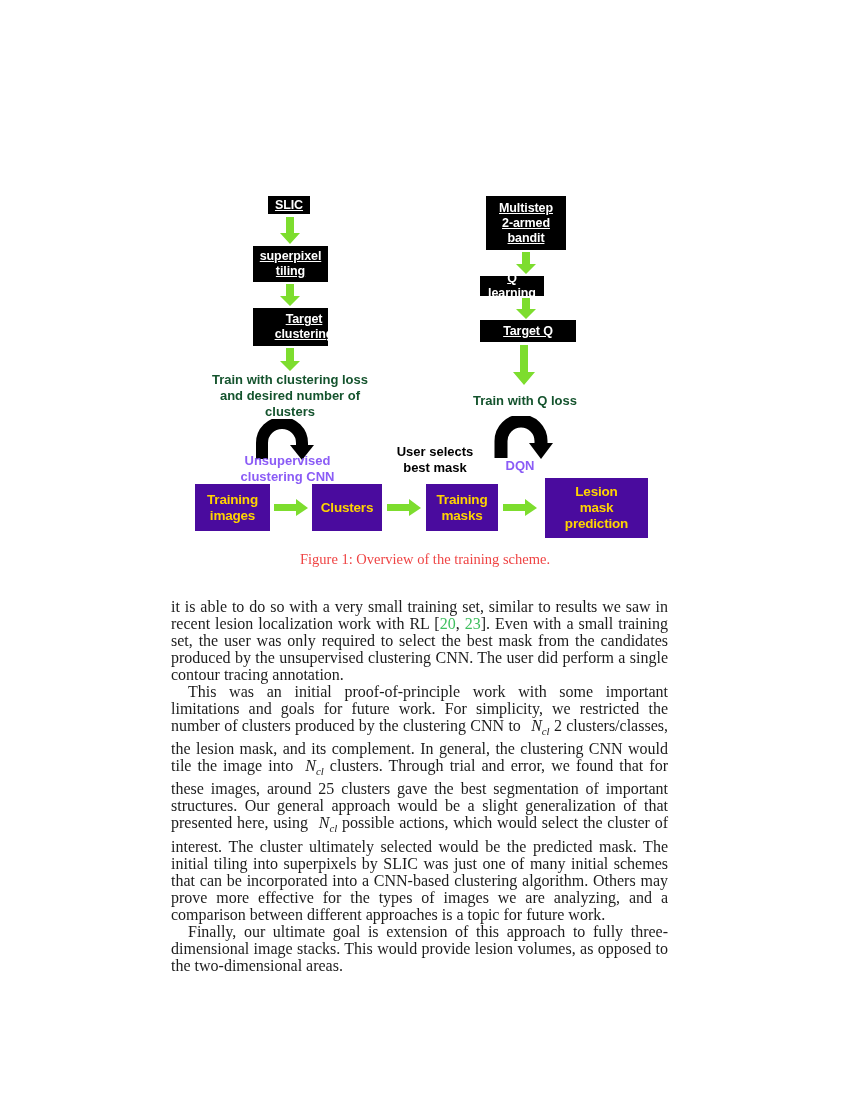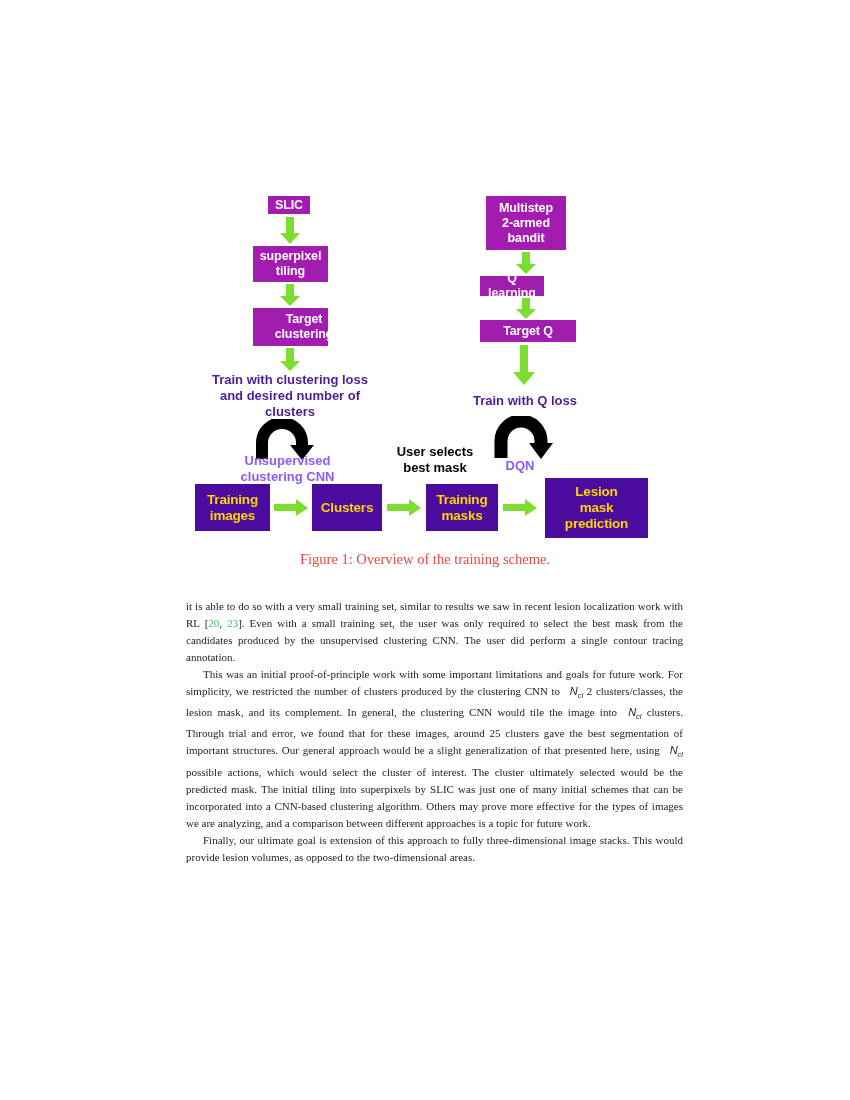--- a/index.html
+++ b/index.html
@@ -20,33 +20,34 @@
   #figure {
     position: absolute;
     left: 195px;
     top: 196px;
     width: 465px;
     height: 345px;
   }
 
   .node {
     position: absolute;
-    background: #a21caf;
+    background: #000000;
     color: #ffffff;
     font-family: "Liberation Sans", sans-serif;
     font-weight: bold;
     font-size: 12.5px;
     line-height: 15px;
     text-align: center;
     display: flex;
     align-items: center;
     justify-content: center;
     letter-spacing: -0.1px;
     padding: 1px 5px;
     box-sizing: border-box;
+    text-decoration: underline;
   }
 
   .pnode {
     position: absolute;
     background: #4a0b9e;
     color: #ffd400;
     font-family: "Liberation Sans", sans-serif;
     font-weight: bold;
     font-size: 13.5px;
     line-height: 16px;
@@ -61,21 +62,21 @@
 
   .lbl {
     position: absolute;
     font-family: "Liberation Sans", sans-serif;
     font-weight: bold;
     font-size: 13px;
     line-height: 16px;
     text-align: center;
     white-space: pre-line;
   }
-  .lbl.blue { color: #4c1d95; }
+  .lbl.blue { color: #14532d; }
   .lbl.red  { color: #8b5cf6; }
   .lbl.blk  { color: #000000; }
 
   .arrow-down, .arrow-right, .loop {
     position: absolute;
   }
 
   
   #caption {
     position: absolute;
@@ -83,33 +84,33 @@
     top: 551px;
     text-align: center;
     font-size: 14.5px;
     font-family: "Liberation Serif", serif;
     color: #ef4444;
   }
 
   
   #body-text {
     position: absolute;
-    left: 186px;
+    left: 171px;
     top: 598px;
     width: 497px;
     font-family: "Liberation Serif", serif;
-    font-size: 11px;
+    font-size: 16px;
     line-height: 17.0px;
     text-align: justify;
     color: #1c1c1c;
   }
   #body-text p { margin: 0 0 0 0; }
   #body-text p.indent { text-indent: 17px; }
   .cite { color: #3fbf5f; }
-  .mathvar { font-family: Liberation Sans, sans-serif; font-style: italic; margin-left: 6px; }
+  .mathvar { font-family: Liberation Serif, serif; font-style: italic; margin-left: 6px; }
   .mathvar sub { font-style: italic; font-size: 0.68em; }
 </style>
 </head>
 <body>
 
 <div id="figure">
 
   <div class="node" style="left: 73px; top: 0px; width: 42px; height: 18px; white-space: pre-line;">SLIC</div>
 
   <svg class="arrow-down" style="left:84px; top:21px;" width="22" height="28" viewBox="0 0 22 28">

